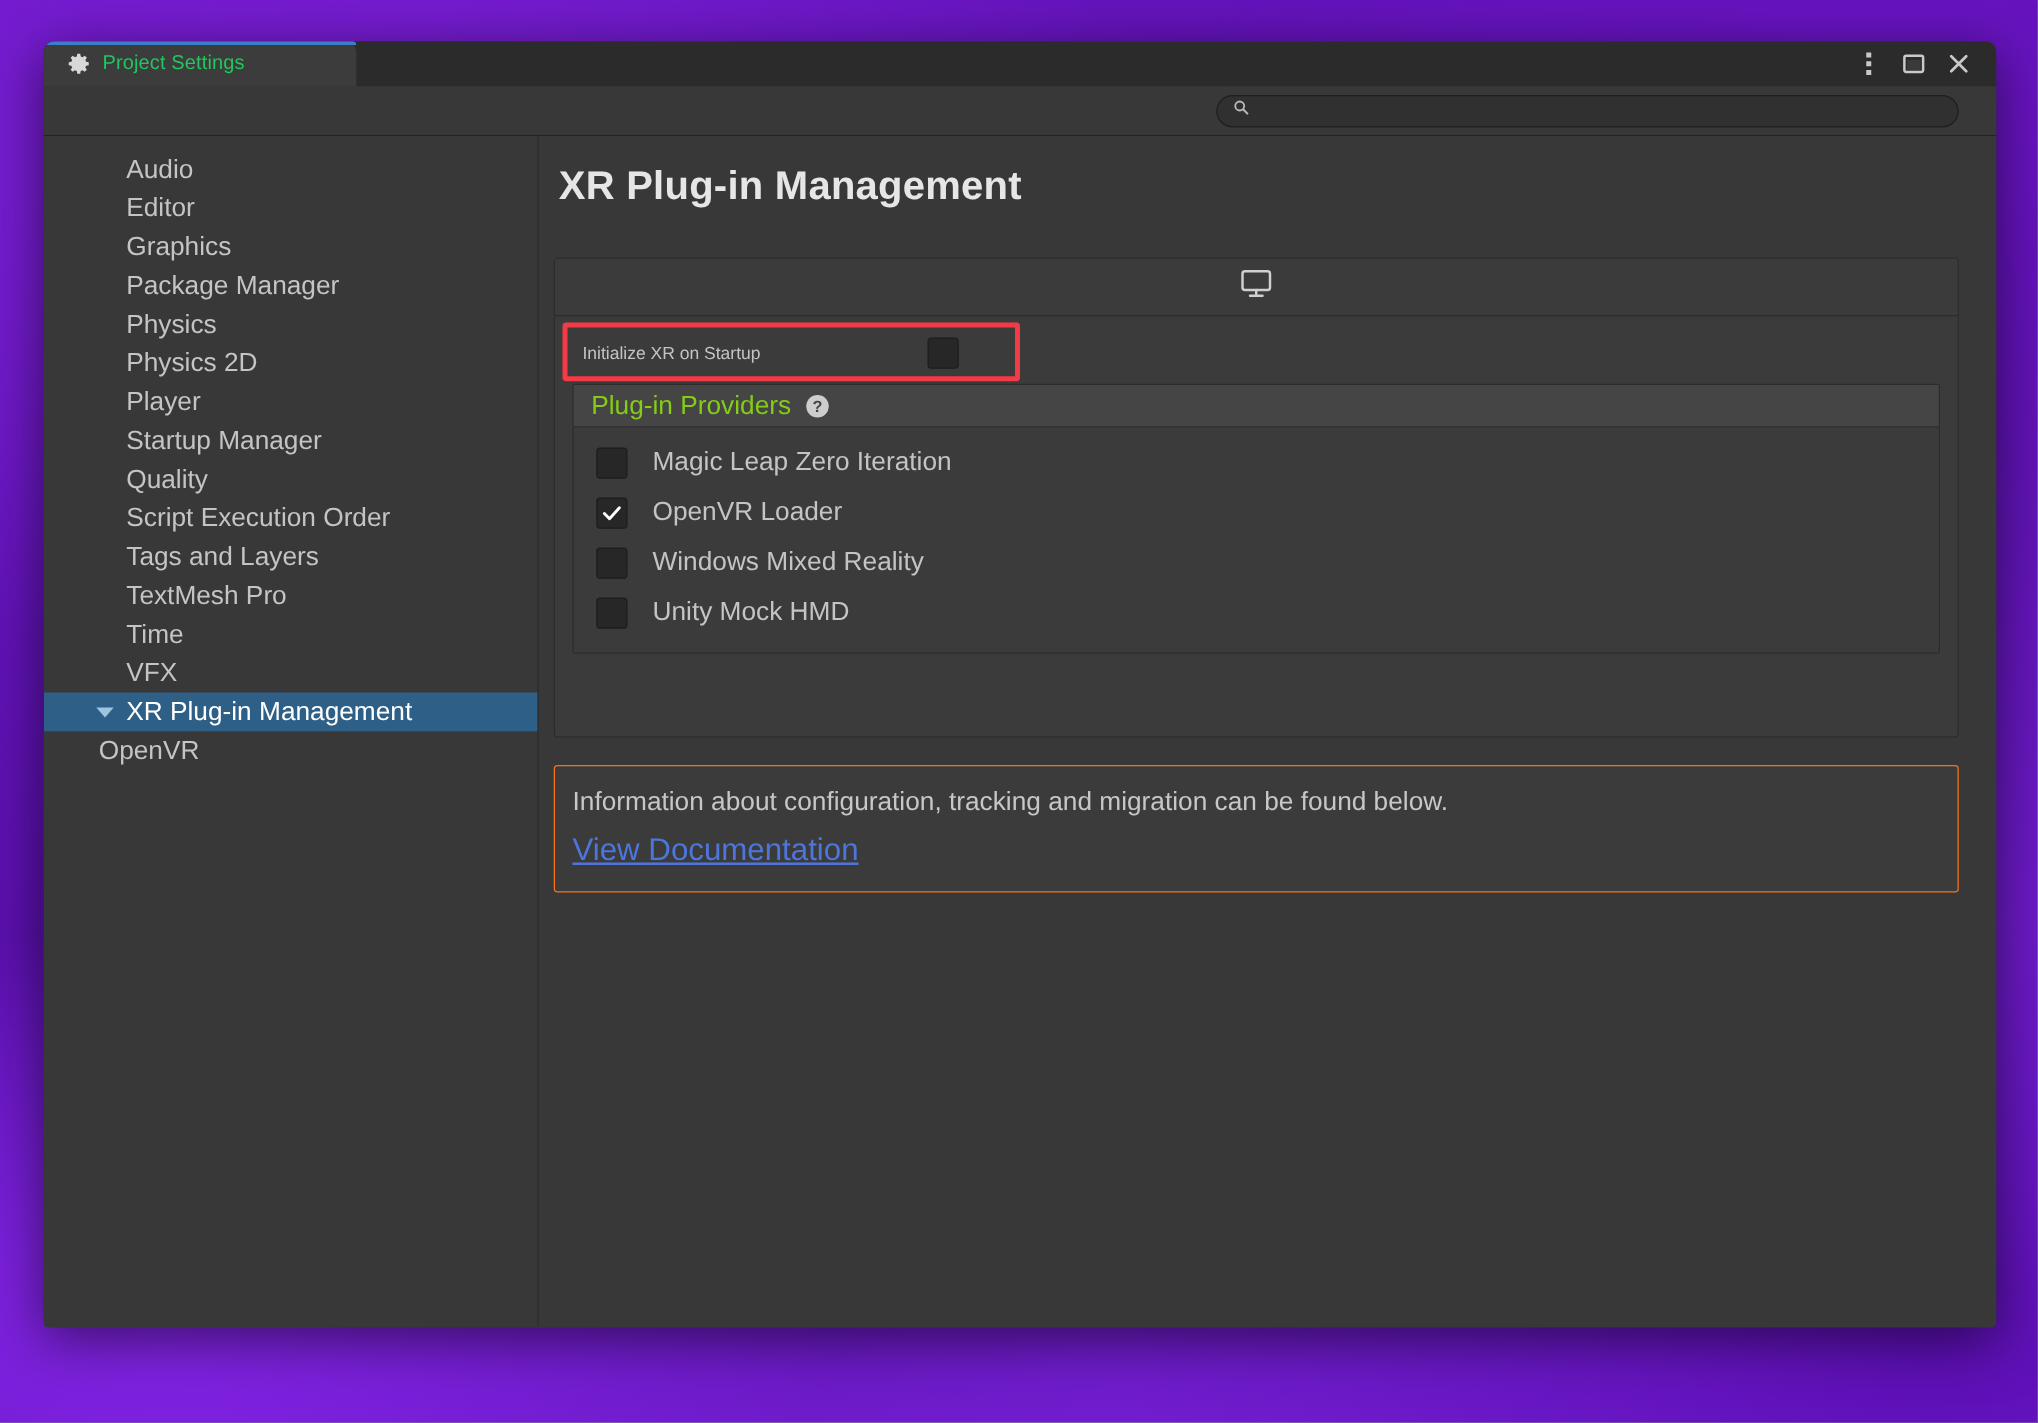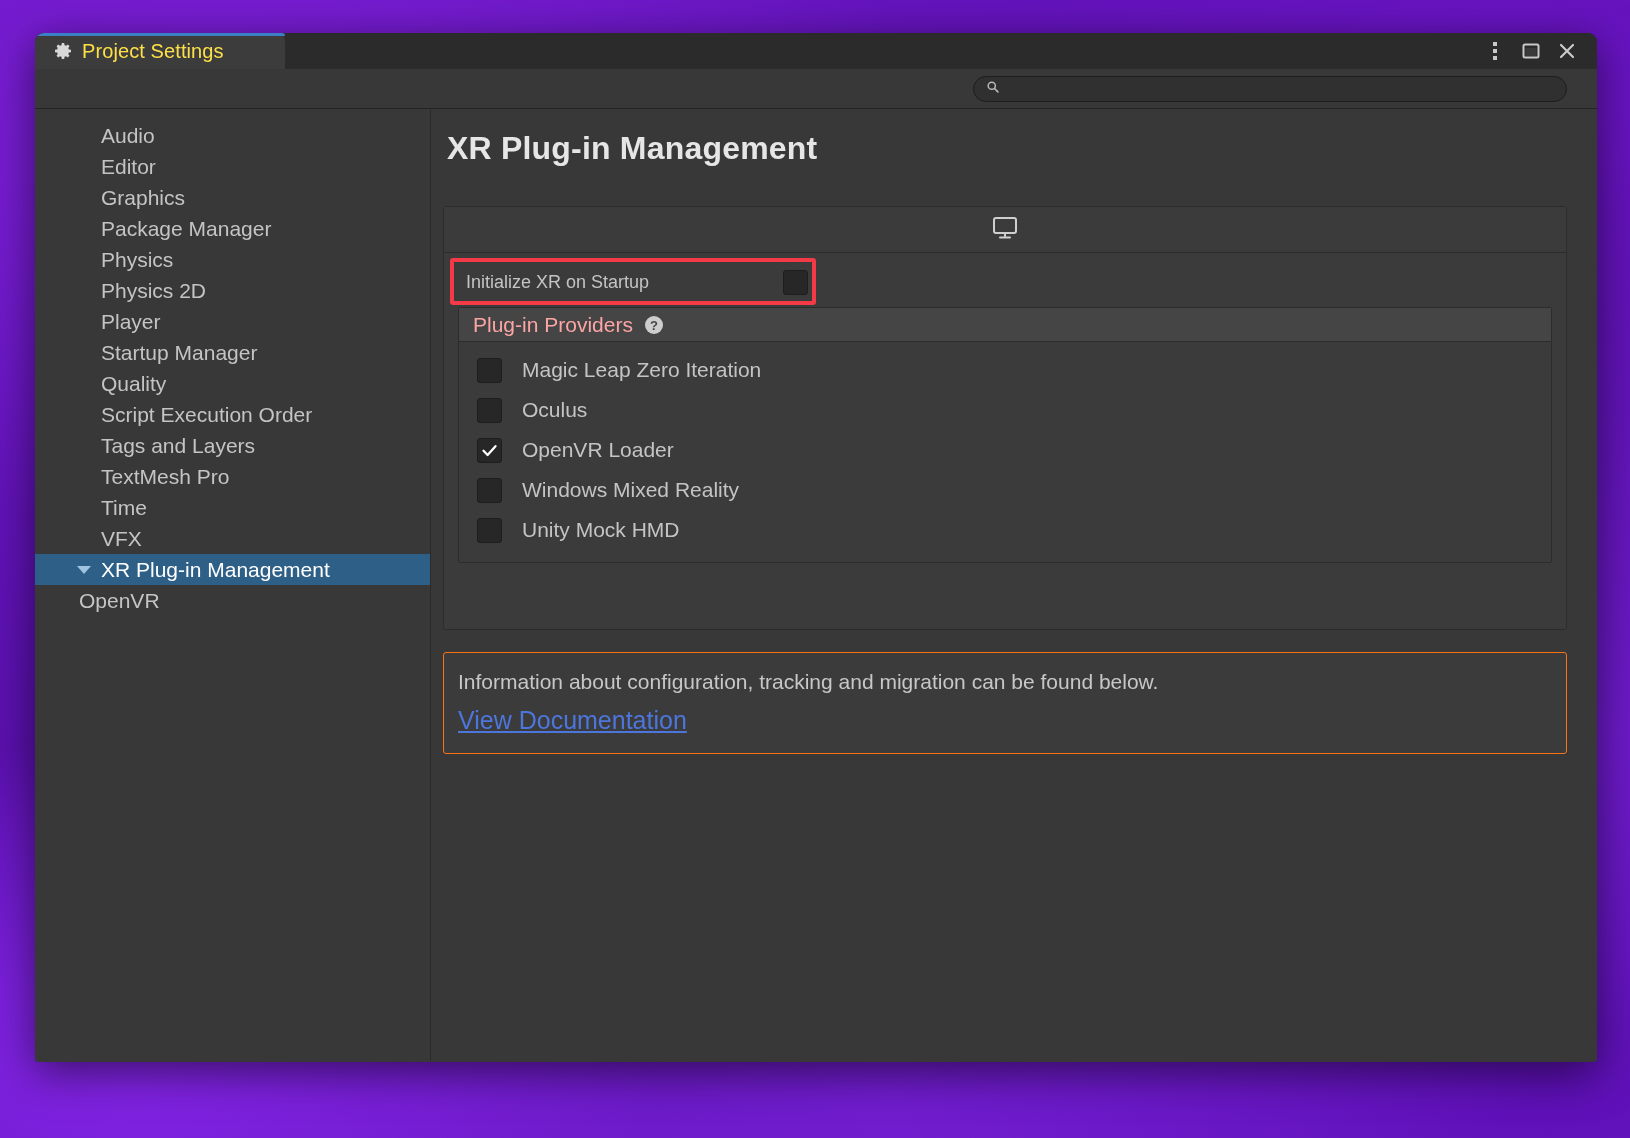--- a/index.html
+++ b/index.html
@@ -46,22 +46,22 @@
 
   .tab {
     position: relative;
     display: flex;
     align-items: center;
     gap: 9px;
     padding: 0 22px 0 18px;
     min-width: 250px;
     background: #3c3c3c;
     border-radius: 8px 8px 0 0;
-    color: #fde047;
-    font-size: 20px;
+    color: #22c55e;
+    font-size: 16px;
     cursor: default;
   }
   .tab::before {
     content: "";
     position: absolute;
     left: 0; right: 0; top: 0;
     height: 3px;
     background: #3b7fc4;
     border-radius: 8px 8px 0 0;
   }
@@ -209,21 +209,21 @@
     border: 4px solid #f53a47;
     border-radius: 3px;
     pointer-events: none;
   }
   .init-row {
     height: 30px;
     display: flex;
     align-items: center;
     padding-left: 8px;
     color: #c4c4c4;
-    font-size: 18px;
+    font-size: 14px;
   }
   .init-row .cb { margin-left: 134px; }
 
   .cb {
     width: 25px; height: 25px;
     background: #272727;
     border: 1px solid #1d1d1d;
     border-radius: 3px;
     display: inline-flex;
     align-items: center;
@@ -244,21 +244,21 @@
     background: #3b3b3b;
   }
   .providers-header {
     height: 34px;
     background: #454545;
     border-bottom: 1px solid #2c2c2c;
     display: flex;
     align-items: center;
     gap: 10px;
     padding-left: 14px;
-    color: #fca5a5;
+    color: #84cc16;
     font-size: 21px;
   }
   .help-icon {
     width: 22px; height: 22px;
     flex: none;
   }
   .providers-list { padding: 8px 0 12px 0; }
   .provider-row {
     height: 40px;
     display: flex;
@@ -433,24 +433,20 @@
                   <text x="11" y="15.7" text-anchor="middle" font-family="Liberation Sans, sans-serif" font-size="13" font-weight="bold" fill="#454545">?</text>
                 </svg>
               </span>
             </div>
             <div class="providers-list" id="providers-list">
                 <div class="provider-row">
                   <span class="cb"></span>
                   <span>Magic Leap Zero Iteration</span>
                 </div>
                 <div class="provider-row">
-                  <span class="cb"></span>
-                  <span>Oculus</span>
-                </div>
-                <div class="provider-row">
                   <span class="cb checked">
                     <svg class="tick" viewBox="0 0 17 17">
                       <path d="M2.5 8.8 L6.6 13 L14.5 4.2" fill="none" stroke="#ffffff" stroke-width="2.3" stroke-linecap="round" stroke-linejoin="round"></path>
                     </svg>
                   </span>
                   <span>OpenVR Loader</span>
                 </div>
                 <div class="provider-row">
                   <span class="cb"></span>
                   <span>Windows Mixed Reality</span>

